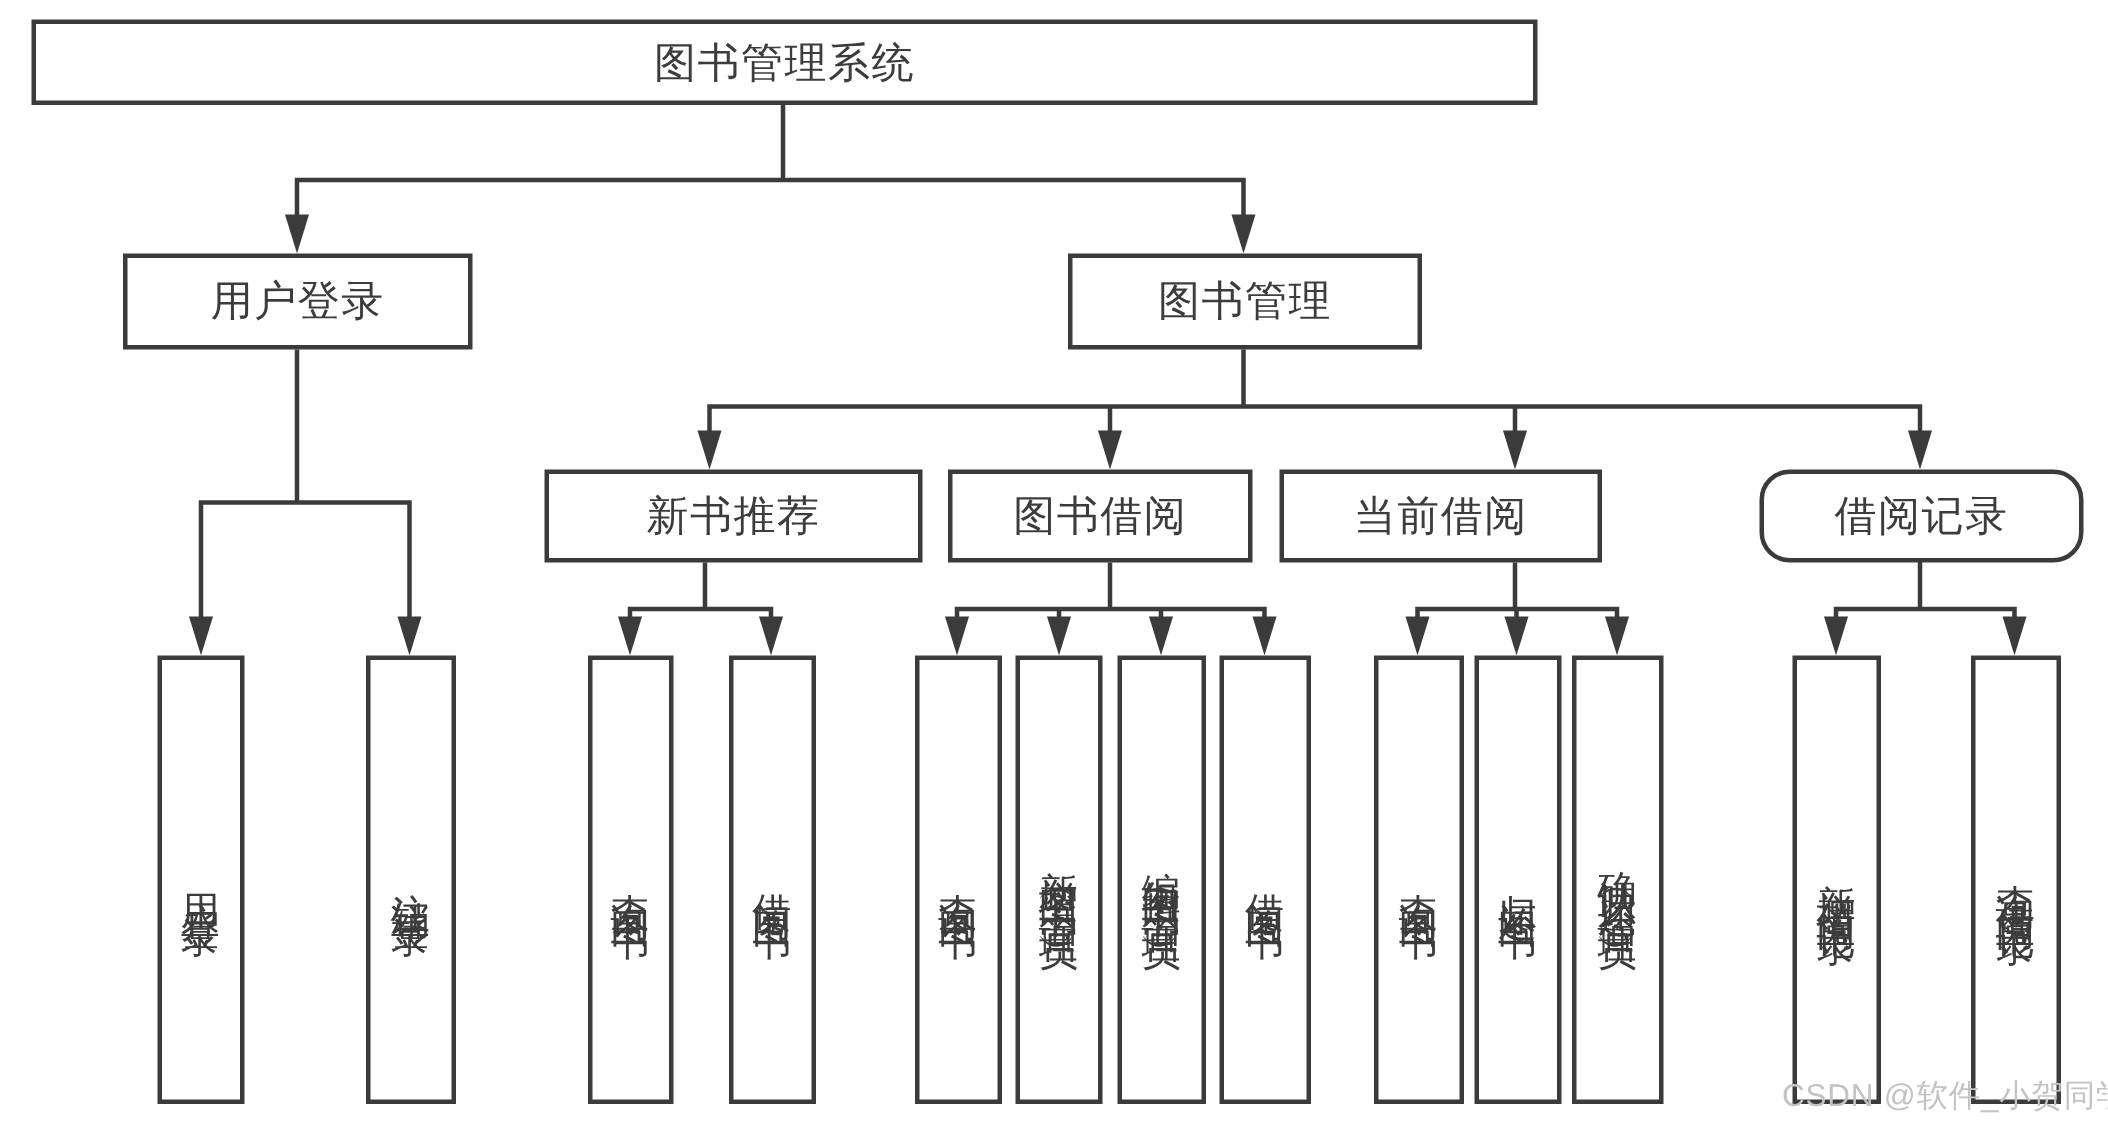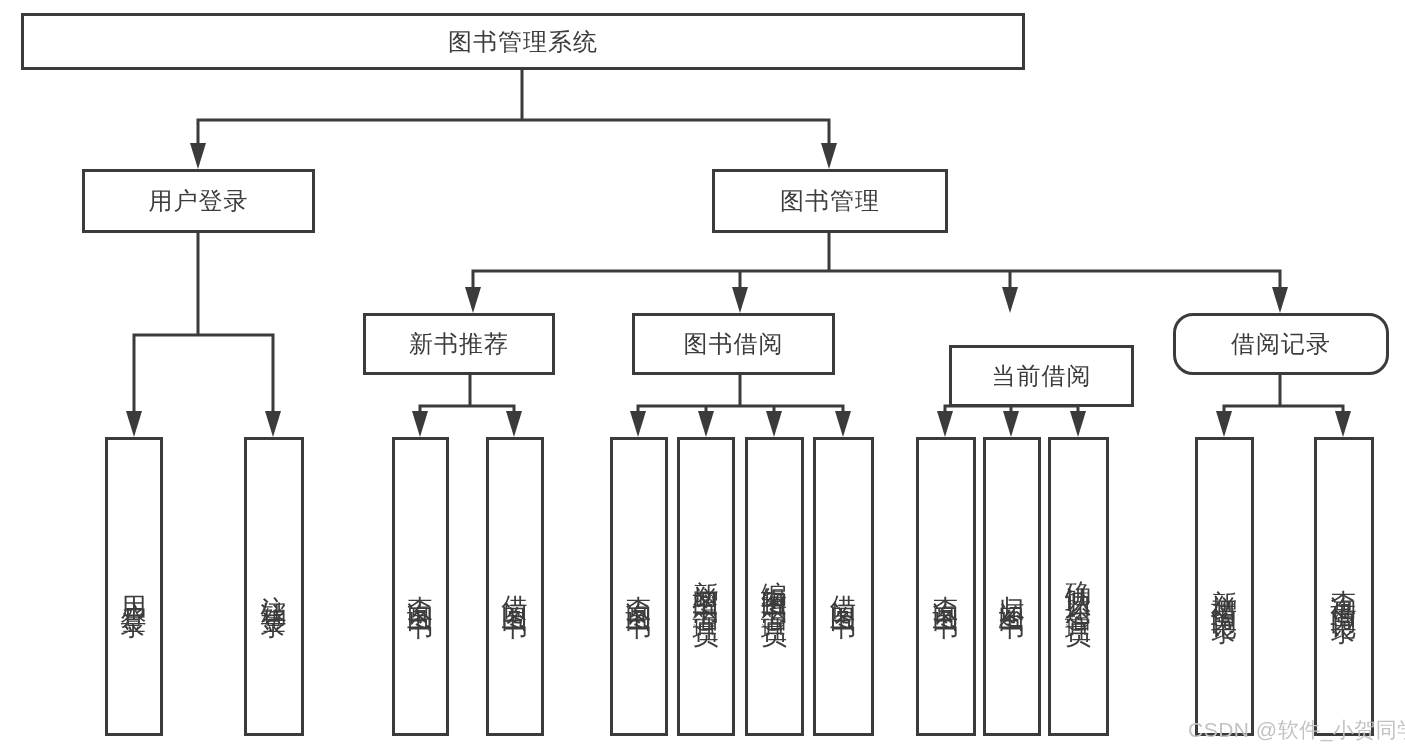--- a/index.html
+++ b/index.html
@@ -13,36 +13,36 @@
   svg.connectors{position:absolute;left:0;top:0;z-index:1;}
   .box{
     position:absolute;
     box-sizing:border-box;
     border:3px solid #3b3b3b;
     background:#ffffff;
     display:flex;align-items:center;justify-content:center;
     color:#3c3c3c;
     z-index:2;
   }
-  .h{font-size:24px;letter-spacing:1px;}
+  .h{font-size:28px;letter-spacing:1px;}
   .v .vt{
     writing-mode:vertical-rl;
     text-orientation:mixed;
     font-size:26px;
     letter-spacing:6px;
     color:#3c3c3c;
     line-height:1;
   }
   
   .n-root{left:21px;top:13px;width:1004px;height:57px;}
   .n-l2a{left:82px;top:169px;width:233px;height:64px;}
   .n-l2b{left:712px;top:169px;width:236px;height:64px;}
-  .n-l3a{left:363px;top:313px;width:192px;height:62px;}
+  .n-l3a{left:363px;top:313px;width:252px;height:62px;}
   .n-l3b{left:632px;top:313px;width:203px;height:62px;}
-  .n-l3c{left:949px;top:313px;width:185px;height:62px;margin-top:32px;}
+  .n-l3c{left:853px;top:313px;width:215px;height:62px;}
   .n-l3d{left:1173px;top:313px;width:216px;height:62px;border-radius:20px;}
   .leaf{top:437px;height:299px;}
   .n-f1a{left:105px;width:58px;}
   .n-f1b{left:244px;width:60px;}
   .n-f2a{left:392px;width:57px;}
   .n-f2b{left:486px;width:58px;}
   .n-f3a{left:610px;width:58px;}
   .n-f3b{left:677px;width:58px;}
   .n-f3c{left:745px;width:59px;}
   .n-f3d{left:813px;width:61px;}

